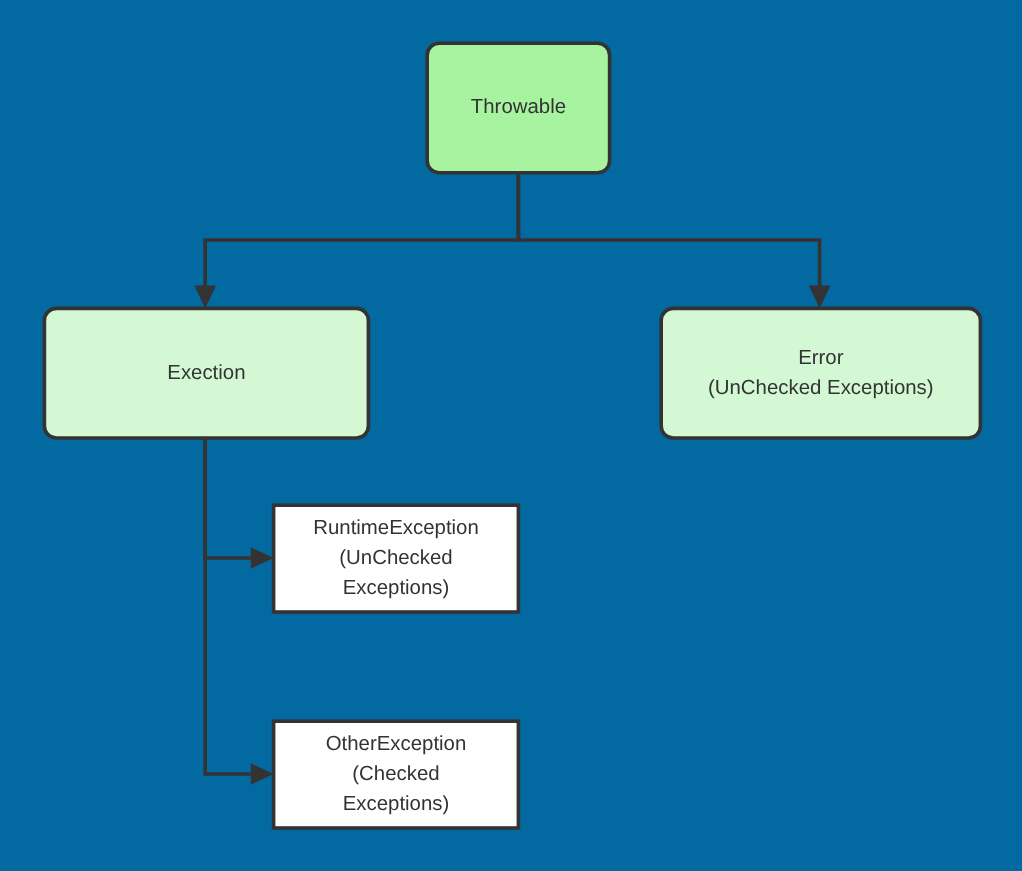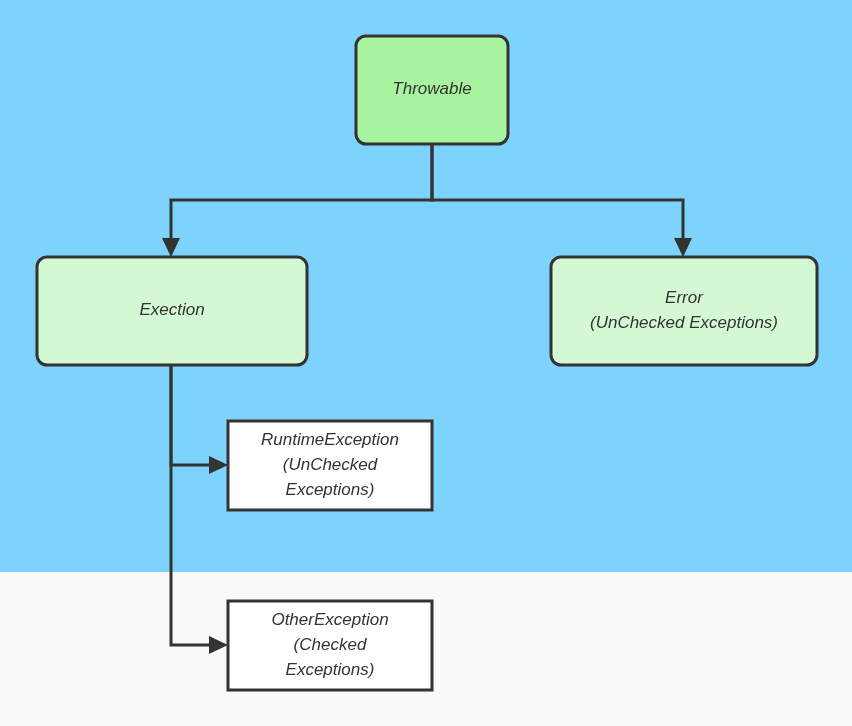--- a/index.html
+++ b/index.html
@@ -10,23 +10,22 @@
   body {
     width: 852px;
     height: 726px;
     background: #f9f9f9;
     font-family: "Liberation Sans", sans-serif;
     overflow: hidden;
   }
   #diagram-root {
     position: relative;
     width: 852px;
-    height: 572px;
-    background: #7dd3fc;
-    font-style: italic;
+    height: 726px;
+    background: #0369a1;
   }
   svg.diagram-canvas {
     display: block;
     width: 852px;
     height: 726px;
   }
   .node-shape {
     stroke: #333333;
     stroke-width: 3;
   }

